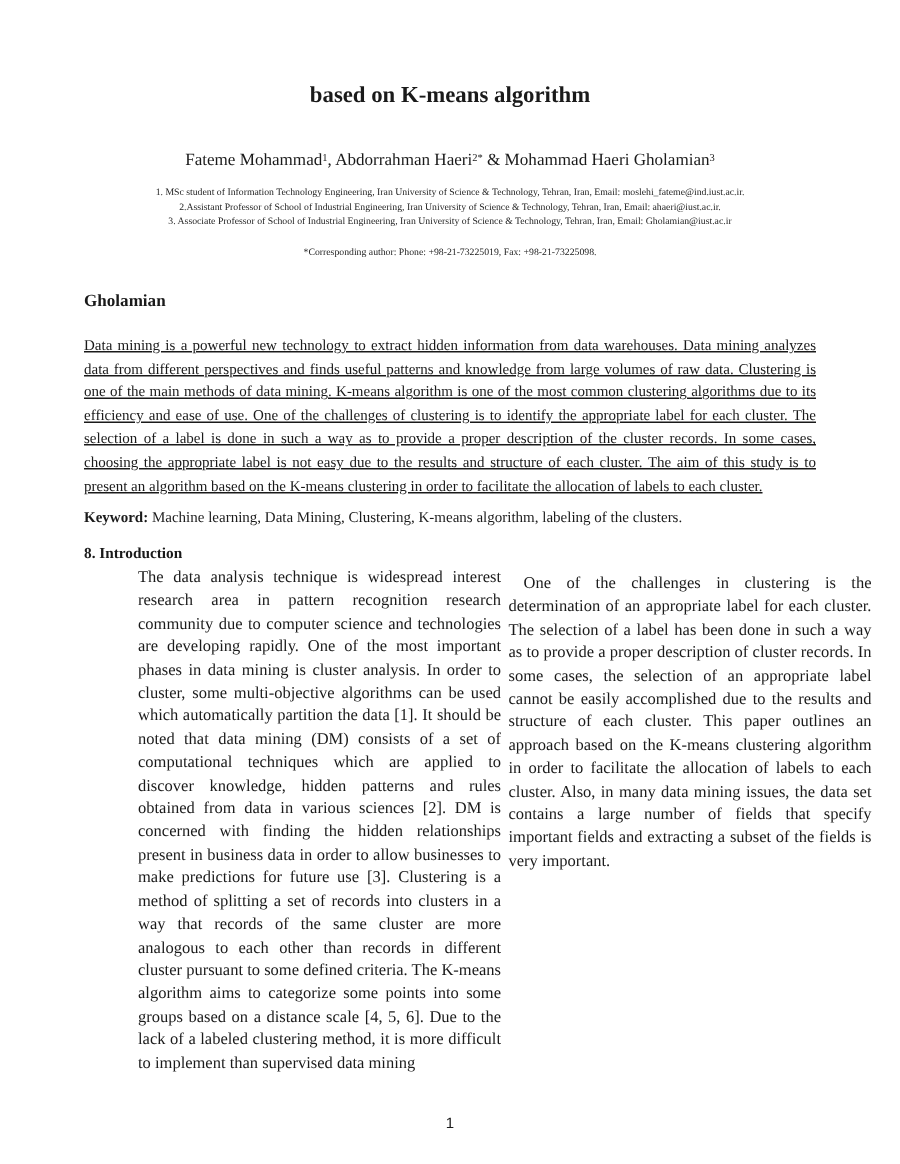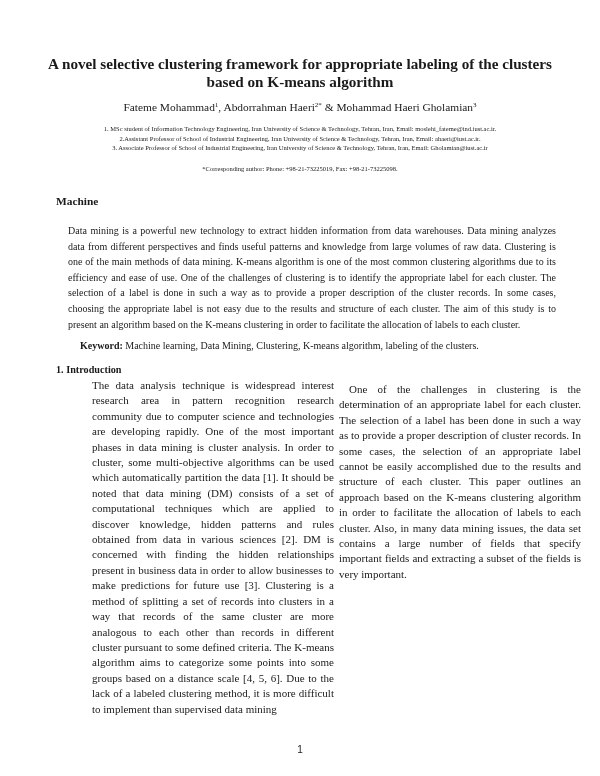--- a/index.html
+++ b/index.html
@@ -8,59 +8,58 @@
   .title { position:absolute; left:40px; width:520px; top:55px; text-align:center;
            font-weight:bold; font-size:15.2px; line-height:18px; }
   .authors { position:absolute; left:40px; width:520px; top:100px; text-align:center;
              font-size:11.4px; line-height:14px; }
   .authors sup { font-size:7px; vertical-align:top; position:relative; top:-2px; }
   .affil { position:absolute; left:40px; width:520px; top:124px; text-align:center;
            font-size:6.5px; line-height:9.6px; color:#222; }
   .corr { position:absolute; left:40px; width:520px; top:164px; text-align:center;
           font-size:6.5px; line-height:9px; color:#222; }
   .abs-head { position:absolute; left:56px; top:195px; font-weight:bold; font-size:11.4px; }
-  .abs-text { position:absolute; left:68px; width:488px; top:223px; font-size:10px;
-              line-height:15.6px; text-align:justify; }
-  .keyword { position:absolute; left:56px; width:488px; top:339px; font-size:10px; line-height:14px;margin-left:24px; }
+  .abs-text { position:absolute; left:56px; width:488px; top:223px; font-size:10px;
+              line-height:15.6px; text-align:justify;text-decoration:underline; }
+  .keyword { position:absolute; left:56px; width:488px; top:339px; font-size:10px; line-height:14px; }
   .keyword b { font-weight:bold; }
   .intro-head { position:absolute; left:56px; top:364px; font-weight:bold; font-size:10.2px; }
   .col { position:absolute; font-size:11px; line-height:15.4px; text-align:justify; width:242px;margin-left:36px; }
   .col p { margin:0; }
   .col-left { left:56px; top:378px; }
   .col-right { left:303px; top:376px; }
   .indent { text-indent:10px; }
   .page-num { position:absolute; left:0; width:600px; top:744px; text-align:center;
               font-family:"Liberation Sans", sans-serif; font-size:10px; }
 </style>
 </head>
 <body>
 
 <div class="title">
-  <div>A novel selective clustering framework for appropriate labeling of the clusters</div>
   <div>based on K-means algorithm</div>
 </div>
 
 <div class="authors">
   <span>Fateme Mohammad</span><sup>1</sup><span>, </span><span>Abdorrahman Haeri</span><sup>2*</sup><span> &amp; </span><span>Mohammad Haeri Gholamian</span><sup>3</sup>
 </div>
 
 <div class="affil">
   <div>1. MSc student of Information Technology Engineering, Iran University of Science &amp; Technology, Tehran, Iran, Email: moslehi_fateme@ind.iust.ac.ir.</div>
   <div>2.Assistant Professor of School of Industrial Engineering, Iran University of Science &amp; Technology, Tehran, Iran, Email: ahaeri@iust.ac.ir.</div>
   <div>3. Associate Professor of School of Industrial Engineering, Iran University of Science &amp; Technology, Tehran, Iran, Email: Gholamian@iust.ac.ir</div>
 </div>
 
 <div class="corr">*Corresponding author: Phone: +98-21-73225019, Fax: +98-21-73225098.</div>
 
-<div class="abs-head">Machine</div>
+<div class="abs-head">Gholamian</div>
 <div class="abs-text">Data mining is a powerful new technology to extract hidden information from data warehouses. Data mining analyzes data from different perspectives and finds useful patterns and knowledge from large volumes of raw data. Clustering is one of the main methods of data mining. K-means algorithm is one of the most common clustering algorithms due to its efficiency and ease of use. One of the challenges of clustering is to identify the appropriate label for each cluster. The selection of a label is done in such a way as to provide a proper description of the cluster records. In some cases, choosing the appropriate label is not easy due to the results and structure of each cluster. The aim of this study is to present an algorithm based on the K-means clustering in order to facilitate the allocation of labels to each cluster.</div>
 
 <div class="keyword"><b>Keyword:</b><span> Machine learning, Data Mining, Clustering, K-means algorithm, labeling of the clusters.</span></div>
 
-<div class="intro-head">1. Introduction</div>
+<div class="intro-head">8. Introduction</div>
 
 <div class="col col-left">
   <p>The data analysis technique is widespread interest research area in pattern recognition research community due to computer science and technologies are developing rapidly. One of the most important phases in data mining is cluster analysis. In order to cluster, some multi-objective algorithms can be used which automatically partition the data [1]. It should be noted that data mining (DM) consists of a set of computational techniques which are applied to discover knowledge, hidden patterns and rules obtained from data in various sciences [2].  DM is concerned with finding the hidden relationships present in business data in order to allow businesses to make predictions for future use [3]. Clustering is a method of splitting a set of records into clusters in a way that records of the same cluster are more analogous to each other than records in different cluster pursuant to some defined criteria. The K-means algorithm aims to categorize some points into some groups based on a distance scale [4, 5, 6].  Due to the lack of a labeled clustering method, it is more difficult to implement than supervised data mining</p>
 </div>
 
 <div class="col col-right">
   <p class="indent" style="margin-top:6px;">One of the challenges in clustering is the determination of an appropriate label for each cluster. The selection of a label has been done in such a way as to provide a proper description of cluster records. In some cases, the selection of an appropriate label cannot be easily accomplished due to the results and structure of each cluster. This paper outlines an approach based on the K-means clustering algorithm in order to facilitate the allocation of labels to each cluster. Also, in many data mining issues, the data set contains a large number of fields that specify important fields and extracting a subset of the fields is very important.</p>
 </div>
 
 <div class="page-num">1</div>

